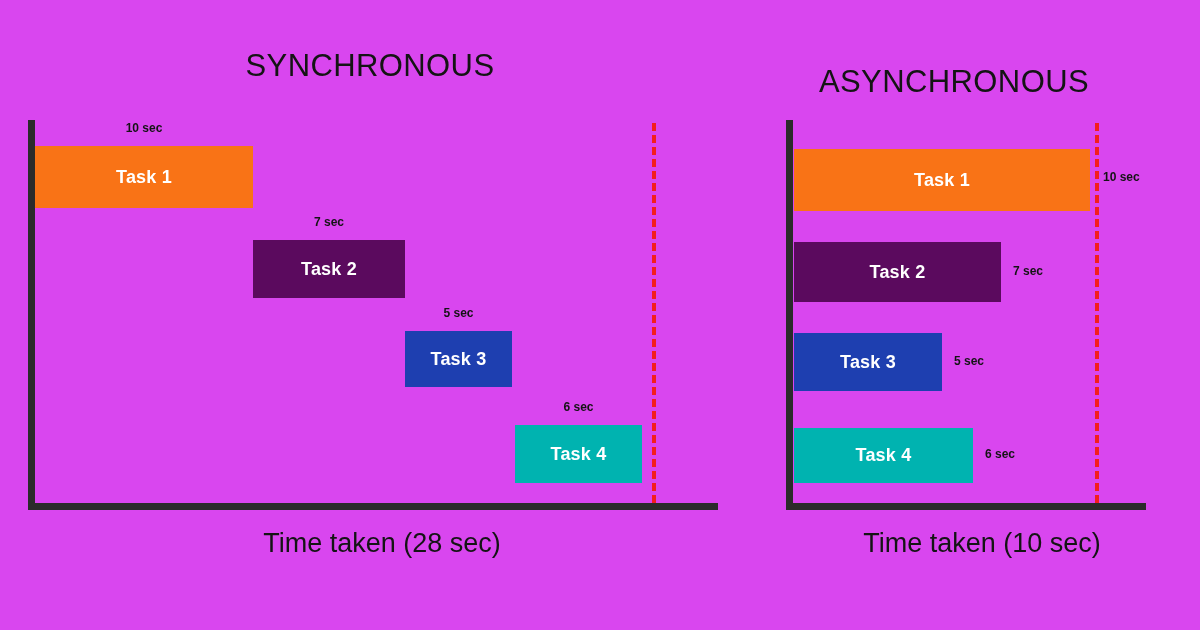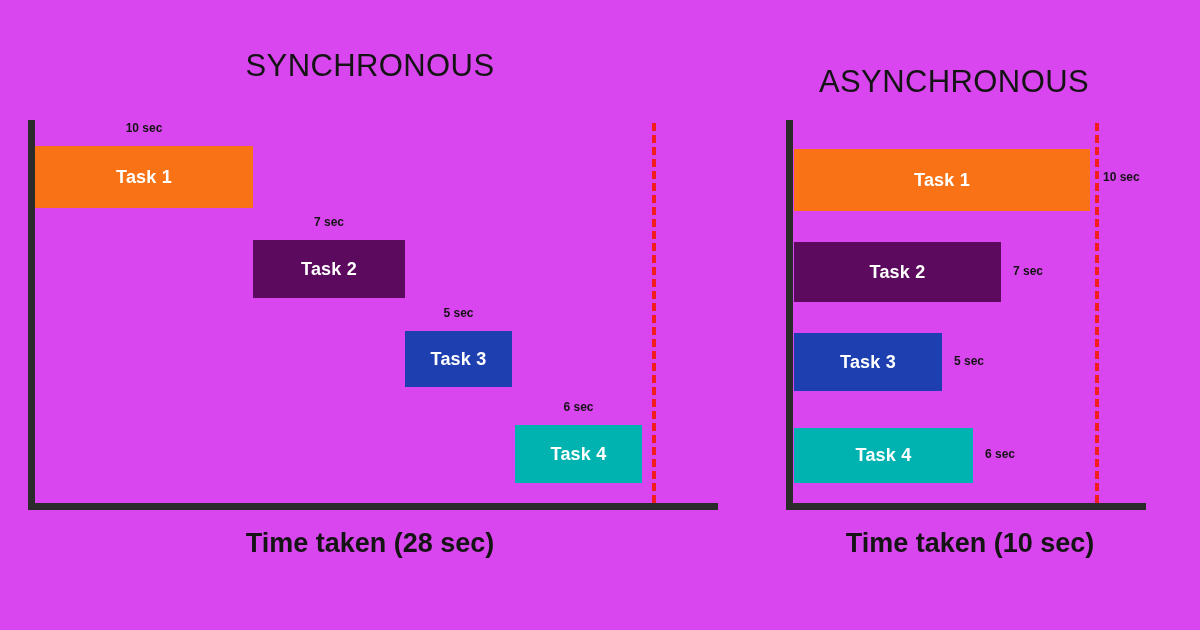--- a/index.html
+++ b/index.html
@@ -94,24 +94,25 @@
     white-space: nowrap;
   }
   .dur.above { text-align: center; }
   .dur.right { }
 
   
   .caption {
     position: absolute;
     top: 528px;
     font-size: 27px;
-    font-weight: 700;
+    font-weight: 400;
     color: #141414;
     text-align: center;
     white-space: nowrap;
+    padding-left: 12px;
   }
   #caption-sync  { left: 0px;   width: 740px; }
   #caption-async { left: 740px; width: 460px; }
 </style>
 </head>
 <body>
 
 <div id="canvas">
 
   <div class="panel-title" id="title-sync">SYNCHRONOUS</div>

